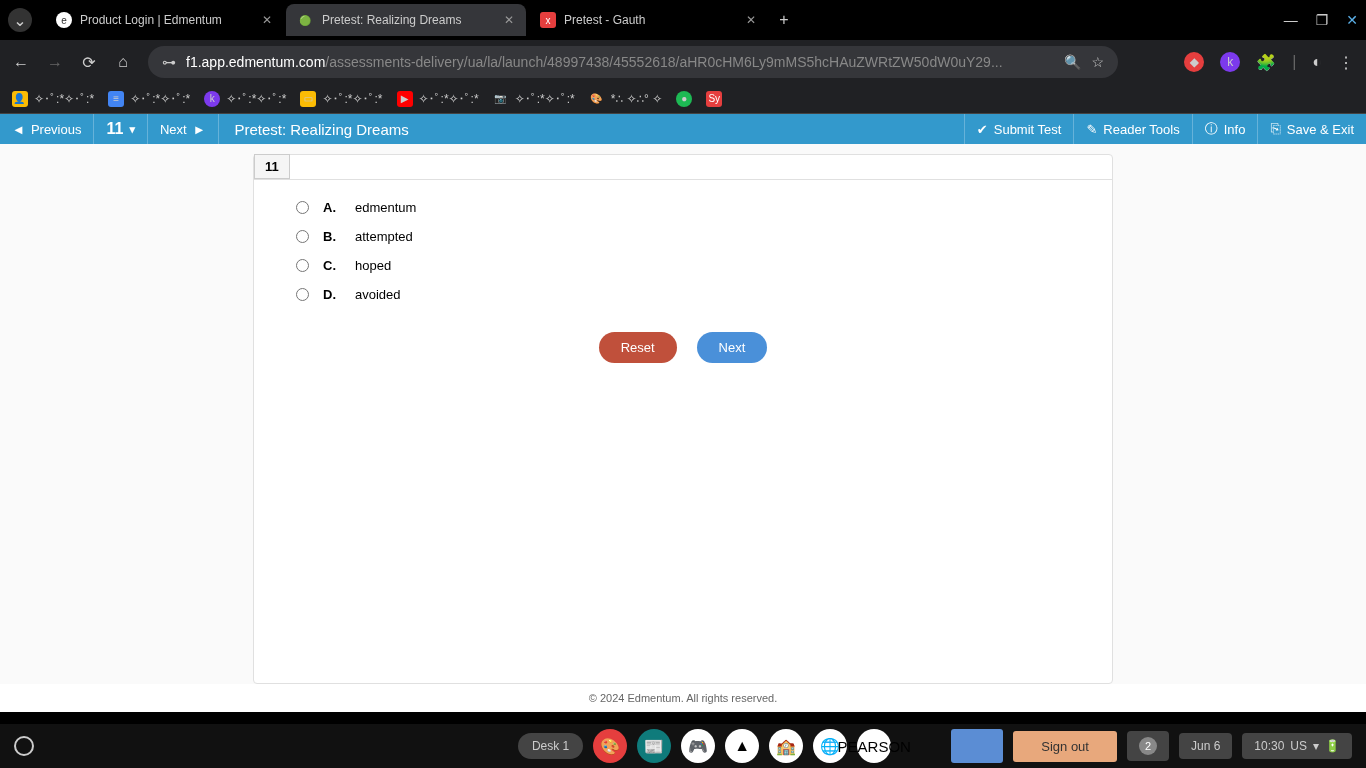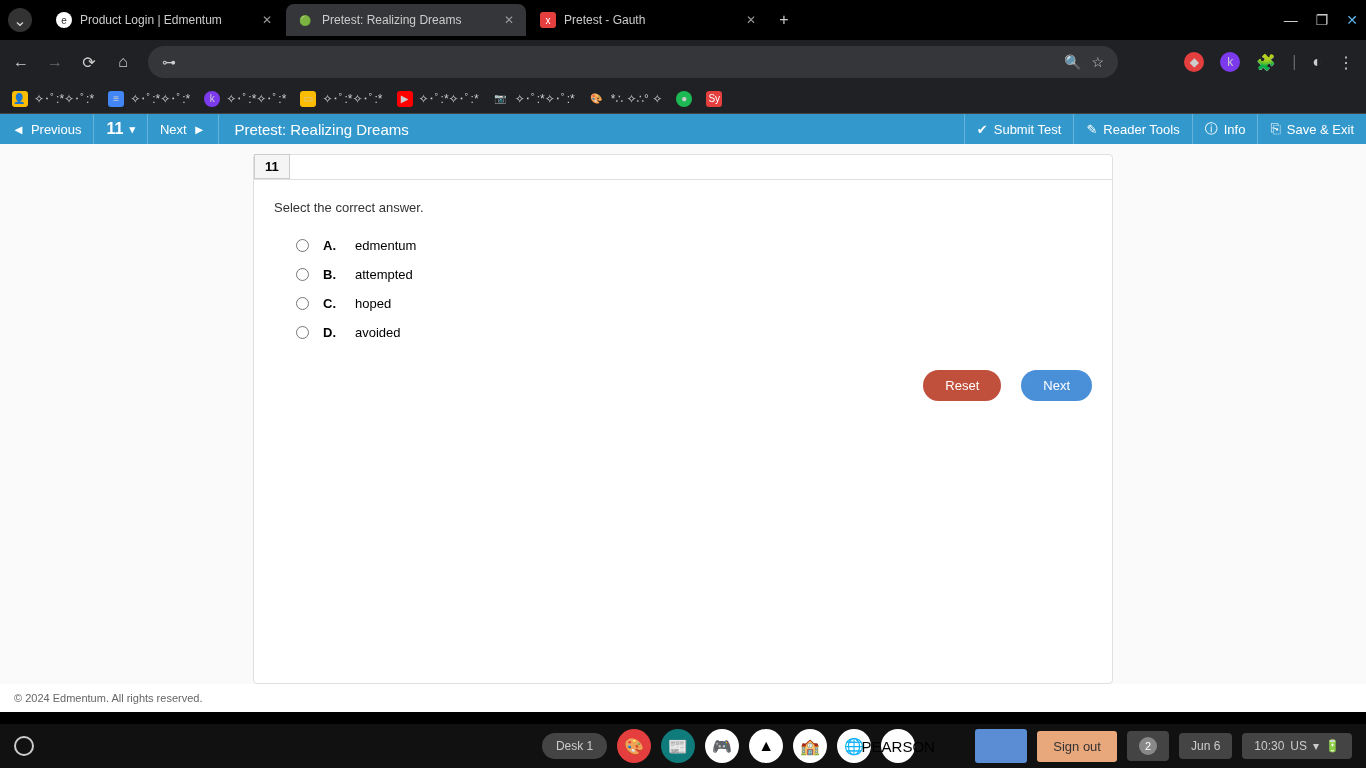--- a/index.html
+++ b/index.html
@@ -41,34 +41,34 @@
 
 .content-area { background: #fafafa; height: 540px; display: flex; justify-content: center; padding-top: 10px; }
 .question-card { background: #fff; width: 860px; border: 1px solid #e0e0e0; border-radius: 4px; padding: 0 20px 30px 20px; }
 .qnum-badge { display: inline-block; background: #f5f5f5; border: 1px solid #ccc; padding: 4px 10px; font-size: 13px; font-weight: bold; margin-left: -20px; margin-top: -1px; }
 .hr { border-bottom: 1px solid #e0e0e0; margin: 0 -20px 18px -20px; }
 .q-text { font-size: 13px; color: #333; margin-bottom: 16px; line-height: 1.5; }
 .answers { margin: 20px 0 30px 22px; }
 .answer-row { display: flex; align-items: center; gap: 14px; margin-bottom: 14px; font-size: 13px; }
 .answer-row input { width: 13px; height: 13px; }
 .ans-letter { font-weight: bold; width: 18px; }
-.action-buttons { display: flex; justify-content: flex-end; gap: 20px; }
+.action-buttons { display: flex; justify-content: center; gap: 20px; }
 .btn { padding: 8px 22px; border: none; border-radius: 18px; color: #fff; font-size: 13px; cursor: pointer; }
 .btn-reset { background: #c0503b; }
 .btn-next { background: #4a90d9; }
 
-.footer-text { font-size: 11px; color: #666; padding: 8px 14px; }
+.footer-text { font-size: 11px; color: #666; padding: 8px 14px; text-align: center; }
 
 
 .taskbar { position: absolute; bottom: 0; left: 0; right: 0; height: 44px; background: #111; display: flex; align-items: center; padding: 0 14px; gap: 10px; }
 .tb-circle { width: 20px; height: 20px; border: 2px solid #ccc; border-radius: 50%; }
 .tb-spacer { flex: 1; }
 .tb-desk { background: #444; color: #ccc; padding: 6px 14px; border-radius: 16px; font-size: 12px; }
 .tb-icon { width: 34px; height: 34px; border-radius: 50%; background: #fff; display: flex; align-items: center; justify-content: center; font-size: 16px; }
-.tb-signout { background: #e8a87c; color: #333; padding: 8px 16px; font-size: 13px; border-radius: 3px; }
+.tb-signout { background: #e8a87c; color: #333; padding: 8px 28px; font-size: 13px; border-radius: 3px; }
 .tb-pill { background: #444; color: #ccc; padding: 6px 12px; border-radius: 4px; font-size: 12px; display: flex; align-items: center; gap: 6px; }
 .tb-badge { background: #888; color: #fff; width: 18px; height: 18px; border-radius: 50%; display: inline-flex; align-items: center; justify-content: center; font-size: 11px; }
 .tb-preview { width: 52px; height: 34px; background: #5b8dd4; border-radius: 3px; }
 </style>
 </head>
 <body>
 
 <div class="browser-top">
   <div class="dropdown-chevron">⌄</div>
   <div class="tab">
@@ -94,20 +94,23 @@
   </div>
 </div>
 
 <div class="browser-nav">
   <span class="nav-icon">←</span>
   <span class="nav-icon disabled">→</span>
   <span class="nav-icon">⟳</span>
   <span class="nav-icon">⌂</span>
   <div class="url-bar">
     <span>⊶</span>
+    <span>
+      <span class="url-bright">f1.app.edmentum.com</span><span class="url-dim">/assessments-delivery/ua/la/launch/48997438/45552618/aHR0cHM6Ly9mMS5hcHAuZWRtZW50dW0uY29...</span>
+    </span>
     <span style="margin-left:auto;">🔍</span>
     <span>☆</span>
   </div>
   <div class="nav-right-icons">
     <span class="ext-icon ext-red">◆</span>
     <span class="ext-icon ext-purple">k</span>
     <span>🧩</span>
     <span style="color:#666;">|</span>
     <span>◐</span>
     <span>⋮</span>
@@ -183,21 +186,20 @@
           <span>⎘</span>
           <span>Save &amp; Exit</span>
         </div>
     </div>
   </div>
 
   <div class="content-area">
     <div class="question-card">
       <span class="qnum-badge">11</span>
       <div class="hr"></div>
-      <p class="q-text">Select the correct answer.</p>
       <div class="answers">
         <div class="answer-row">
           <input type="radio" name="ans" style="">
           <span class="ans-letter">A.</span>
           <span>edmentum</span>
         </div>
         <div class="answer-row">
           <input type="radio" name="ans" style="">
           <span class="ans-letter">B.</span>
           <span>attempted</span>

